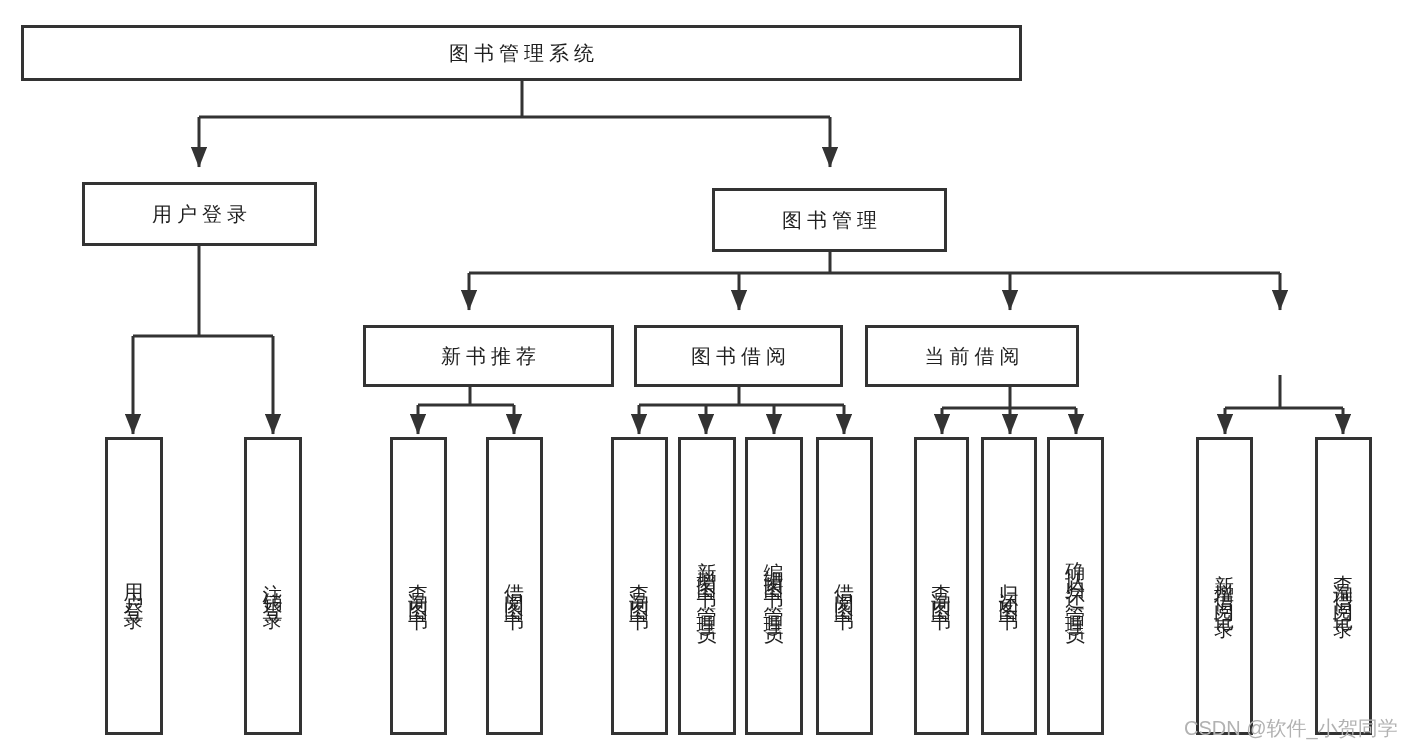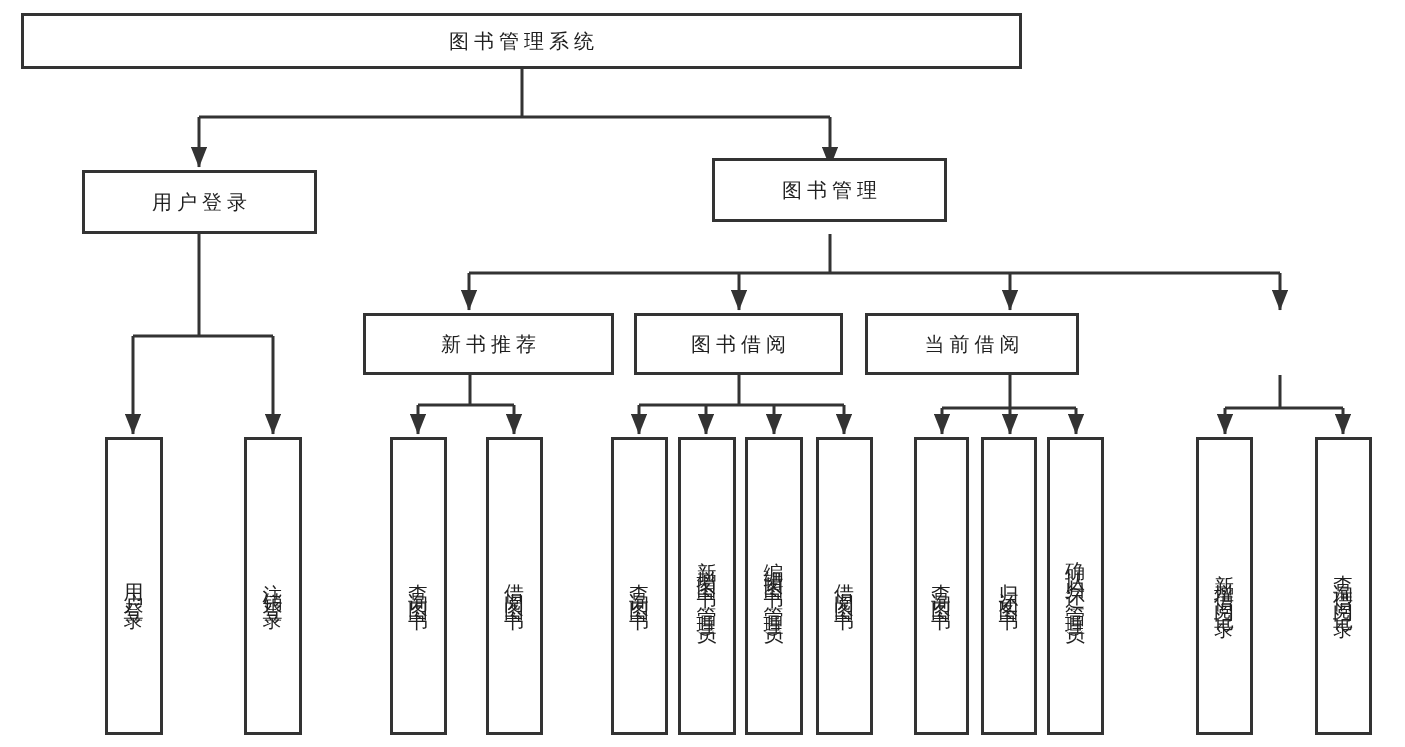--- a/index.html
+++ b/index.html
@@ -36,20 +36,21 @@
     align-items:center;
     justify-content:center;
     text-align:center;
     color:var(--text);
   }
   .hnode{
     font-size:20px;
     letter-spacing:5px;
     text-indent:5px;
     white-space:nowrap;
+    margin-top:12px;
   }
   .leaf{
     writing-mode:vertical-rl;
     text-orientation:mixed;
     font-size:20px;
     letter-spacing:9px;
     line-height:1;
   }
   .watermark{
     position:absolute;
@@ -108,21 +109,21 @@
       <line x1="1076" y1="408" x2="1076" y2="434" marker-end="url(#arrow)"></line>
 
       <line x1="1225" y1="408" x2="1225" y2="434" marker-end="url(#arrow)"></line>
       <line x1="1343" y1="408" x2="1343" y2="434" marker-end="url(#arrow)"></line>
     </g>
   </svg>
 
   <div class="node hnode" style="left:21px;top:13px;width:1001px;height:56px;">图书管理系统</div>
 
   <div class="node hnode" style="left:82px;top:170px;width:235px;height:64px;">用户登录</div>
-  <div class="node hnode" style="left:712px;top:158px;width:235px;height:64px;">图书管理</div>
+  <div class="node hnode" style="left:712px;top:176px;width:235px;height:64px;">图书管理</div>
 
   <div class="node hnode" style="left:363px;top:313px;width:251px;height:62px;">新书推荐</div>
   <div class="node hnode" style="left:634px;top:313px;width:209px;height:62px;">图书借阅</div>
   <div class="node hnode" style="left:865px;top:313px;width:214px;height:62px;">当前借阅</div>
 
   <div class="node leaf" style="left:105px;top:437px;width:58px;height:298px;">用户登录</div>
   <div class="node leaf" style="left:244px;top:437px;width:58px;height:298px;">注销登录</div>
 
   <div class="node leaf" style="left:390px;top:437px;width:57px;height:298px;">查询图书</div>
   <div class="node leaf" style="left:486px;top:437px;width:57px;height:298px;">借阅图书</div>
@@ -132,14 +133,15 @@
   <div class="node leaf" style="left:745px;top:437px;width:58px;height:298px;">编辑图书（管理员）</div>
   <div class="node leaf" style="left:816px;top:437px;width:57px;height:298px;">借阅图书</div>
 
   <div class="node leaf" style="left:914px;top:437px;width:55px;height:298px;">查询图书</div>
   <div class="node leaf" style="left:981px;top:437px;width:56px;height:298px;">归还图书</div>
   <div class="node leaf" style="left:1047px;top:437px;width:57px;height:298px;">确认归还（管理员）</div>
 
   <div class="node leaf" style="left:1196px;top:437px;width:57px;height:298px;">新增借阅记录</div>
   <div class="node leaf" style="left:1315px;top:437px;width:57px;height:298px;">查询借阅记录</div>
 
+  <div class="watermark">CSDN @软件_小贺同学</div>
 
 </div>
 
 </body></html>

